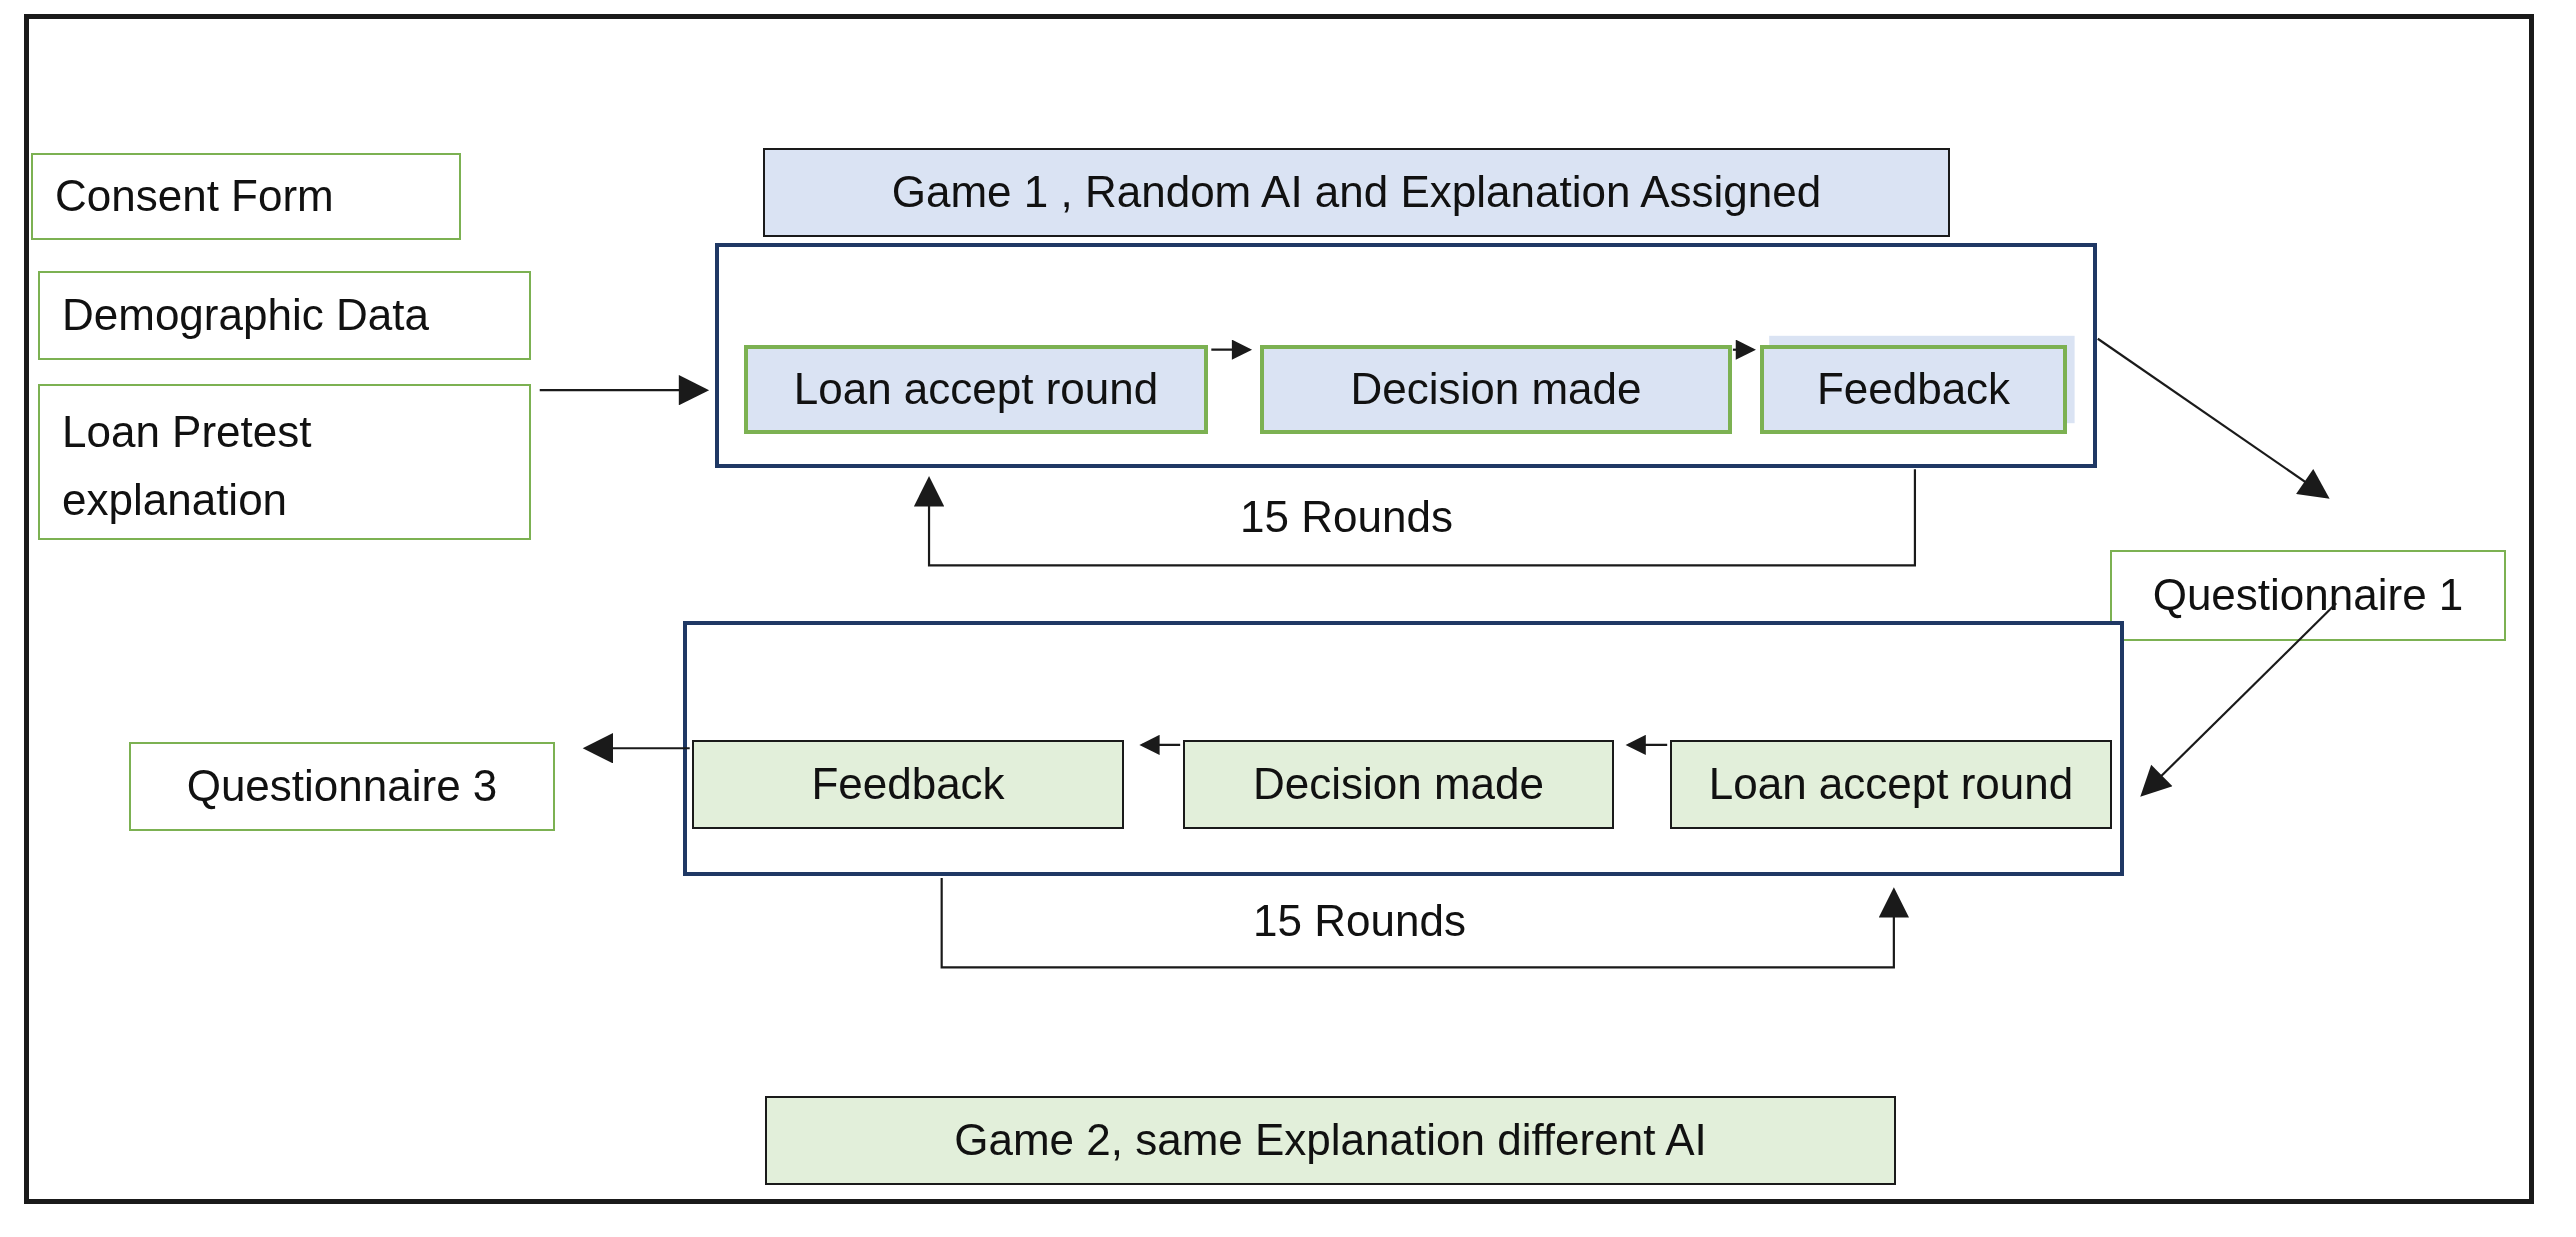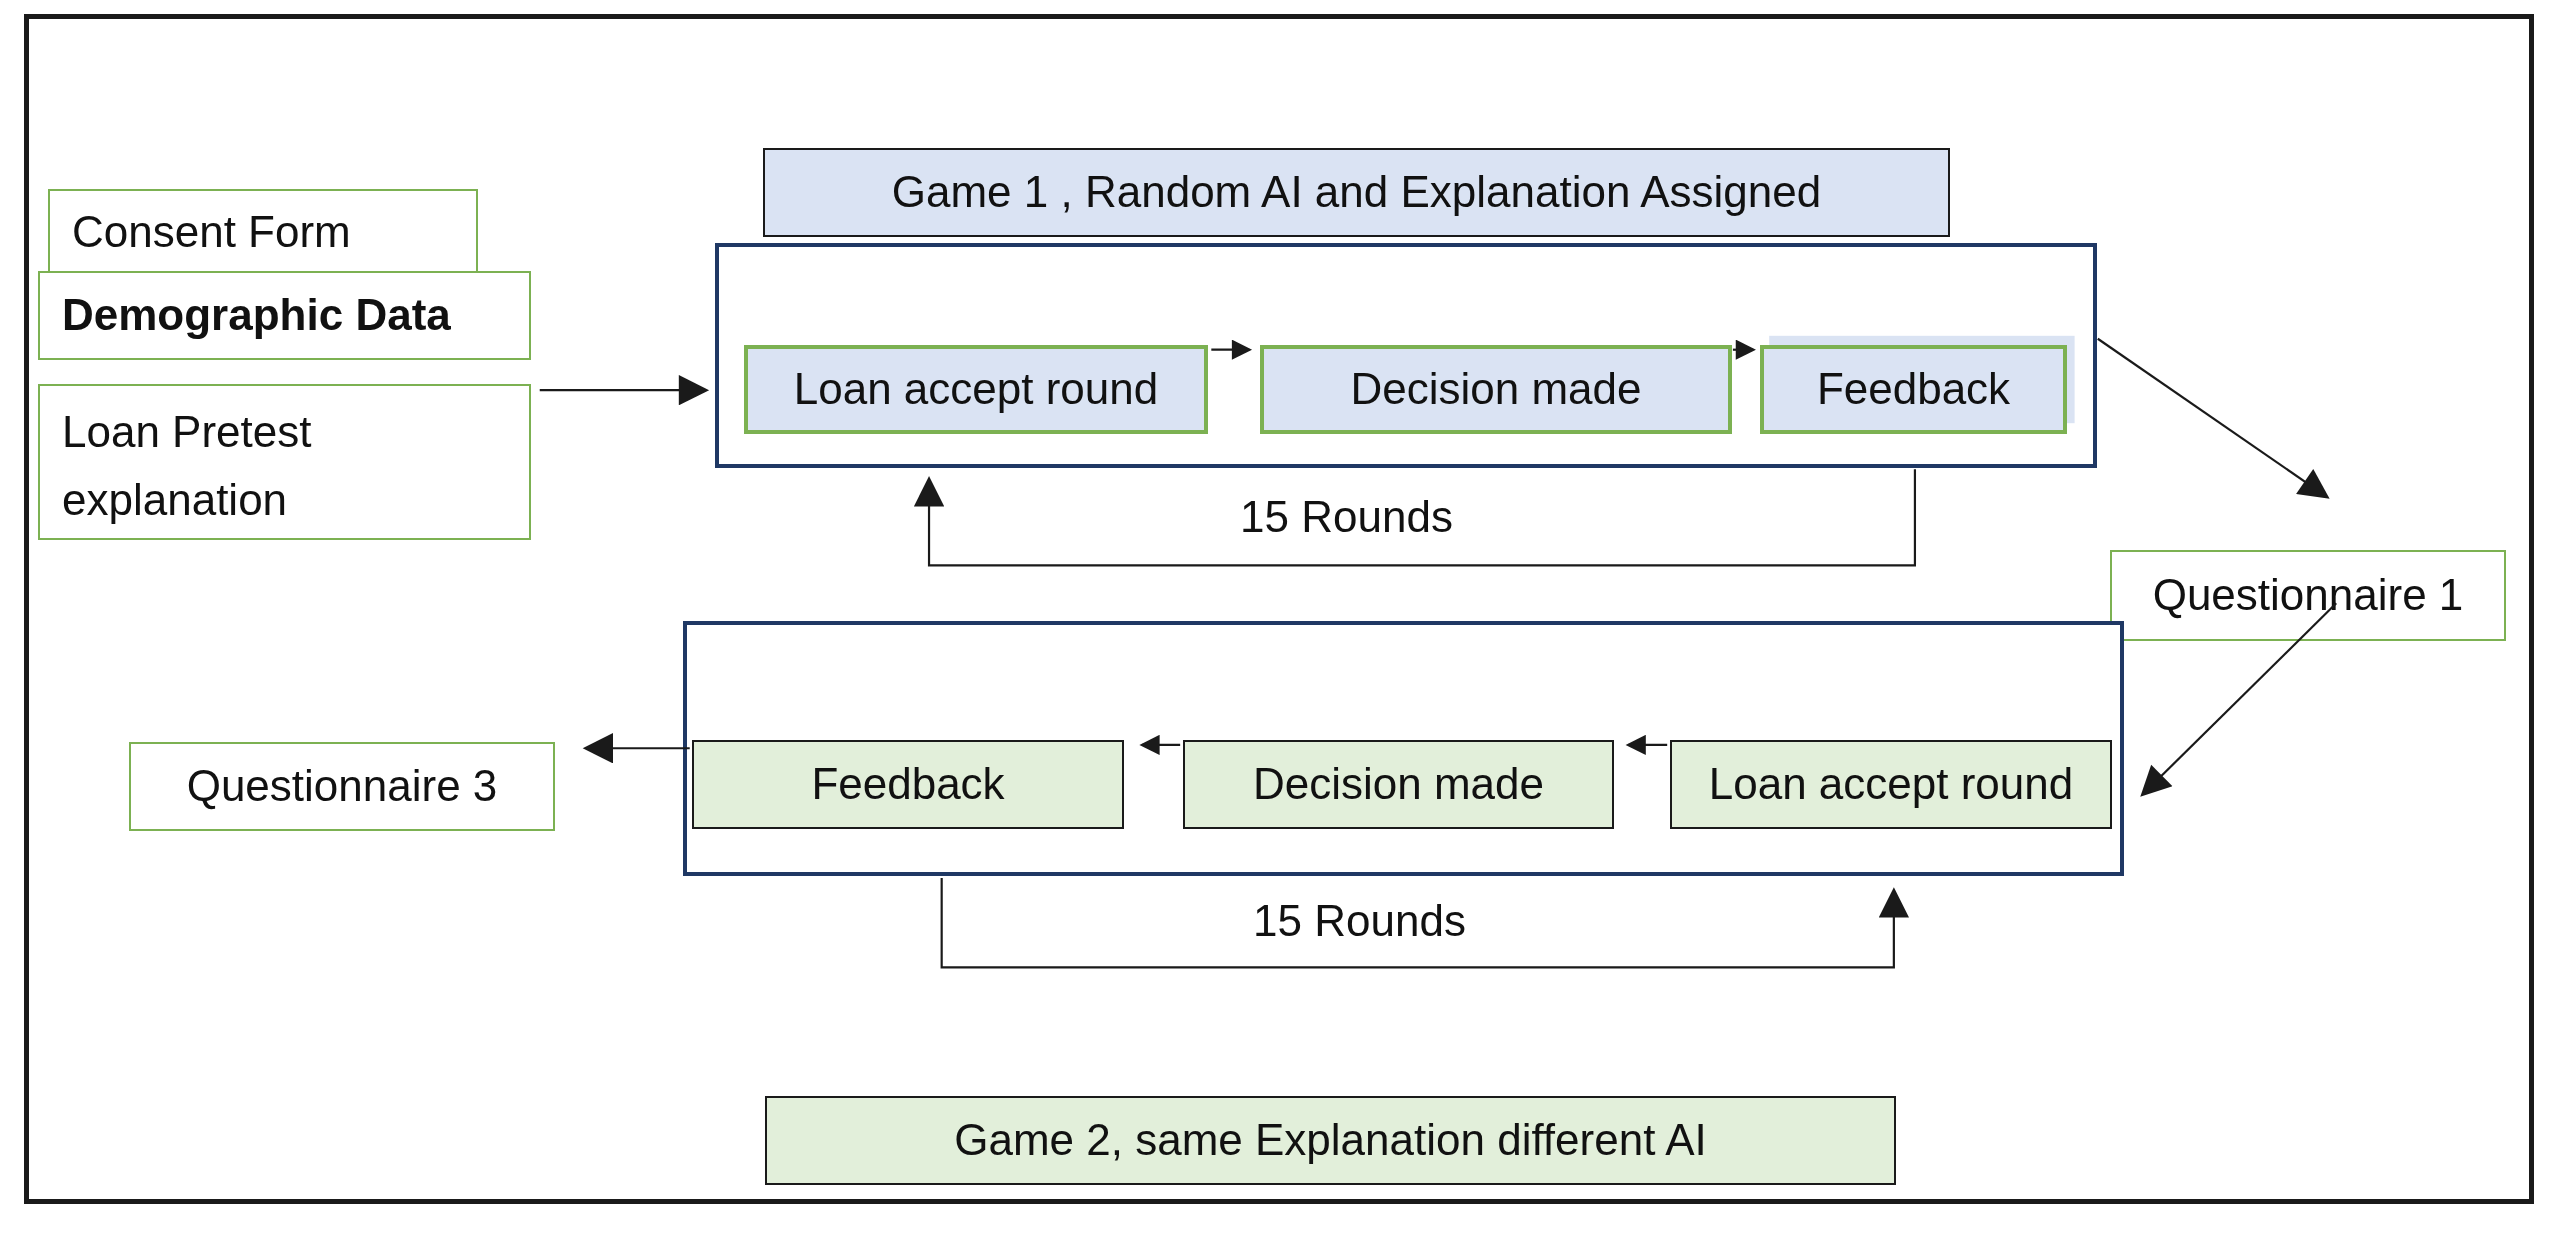--- a/index.html
+++ b/index.html
@@ -58,25 +58,25 @@
     position:absolute;left:0;top:0;width:2576px;height:1237px;
     pointer-events:none;
   }
   svg .ln{stroke:var(--line,#1a1a1a);stroke-width:2.6;fill:none;}
 </style>
 </head>
 <body>
 
 <div class="abs frame"></div>
 
-<div class="abs box green-border left-pad" style="left:48px;top:153px;width:430px;height:87px;margin-top:36px;">
+<div class="abs box green-border left-pad" style="left:31px;top:153px;width:430px;height:87px;">
   <span>Consent Form</span>
 </div>
 
-<div class="abs box green-border left-pad" style="left:38px;top:271px;width:493px;height:89px;font-weight:bold;">
+<div class="abs box green-border left-pad" style="left:38px;top:271px;width:493px;height:89px;">
   <span>Demographic Data</span>
 </div>
 
 <div class="abs box green-border pretest-text" style="left:38px;top:384px;width:493px;height:156px;">
   <span>Loan Pretest explanation</span>
 </div>
 
 <div class="abs box title-blue center" style="left:763px;top:108px;width:1187px;height:89px;">
   <span>Game 1 , Random AI and Explanation Assigned</span>
 </div>

